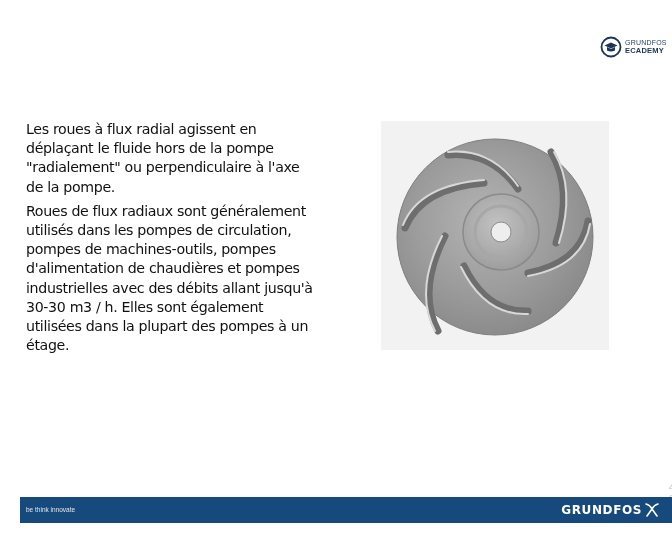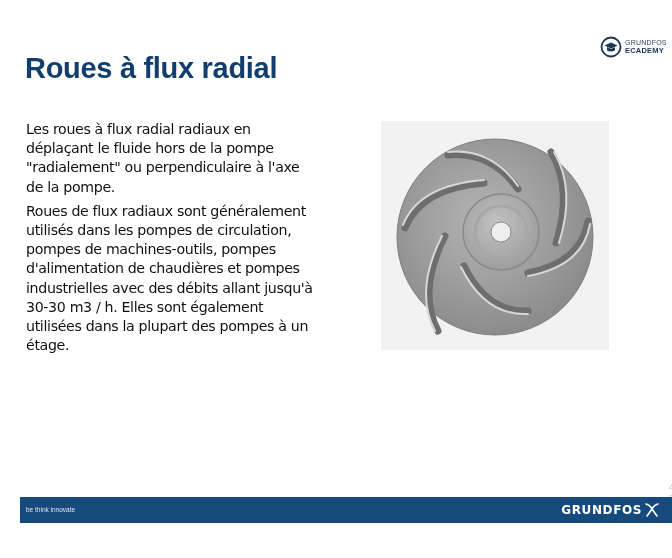--- a/index.html
+++ b/index.html
@@ -69,24 +69,23 @@
       <circle cx="11" cy="11" r="9.5" fill="none" stroke="#1a3558" stroke-width="1.8"></circle>
       <polygon points="4.5,9.5 11,6.5 17.5,9.5 11,12.5" fill="#1a3558"></polygon>
       <path d="M7 11 L7 14.5 Q11 16.5 15 14.5 L15 11 L11 13 Z" fill="#1a3558"></path>
     </svg>
     <div class="academy-text">
       <span class="academy-line1">GRUNDFOS</span>
       <span class="academy-line2">ECADEMY</span>
     </div>
   </div>
 
-  <h1 class="title">Roues à flux radial</h1>
 
   <div class="body-text">
-    <p>Les roues à flux radial radiaux en déplaçant le fluide hors de la pompe "radialement" ou perpendiculaire à l'axe de la pompe.</p>
+    <p>Les roues à flux radial agissent en déplaçant le fluide hors de la pompe "radialement" ou perpendiculaire à l'axe de la pompe.</p>
     <p>Roues de flux radiaux sont généralement utilisés dans les pompes de circulation, pompes de machines-outils, pompes d'alimentation de chaudières et pompes industrielles avec des débits allant jusqu'à 30-30 m3 / h. Elles sont également utilisées dans la plupart des pompes à un étage.</p>
   </div>
 
   <div class="photo">
     <svg viewBox="0 0 228 229">
       <defs>
         <radialGradient id="disc" cx="45%" cy="42%" r="60%">
           <stop offset="0%" stop-color="#b4b4b4"></stop>
           <stop offset="60%" stop-color="#9c9c9c"></stop>
           <stop offset="100%" stop-color="#8a8a8a"></stop>

